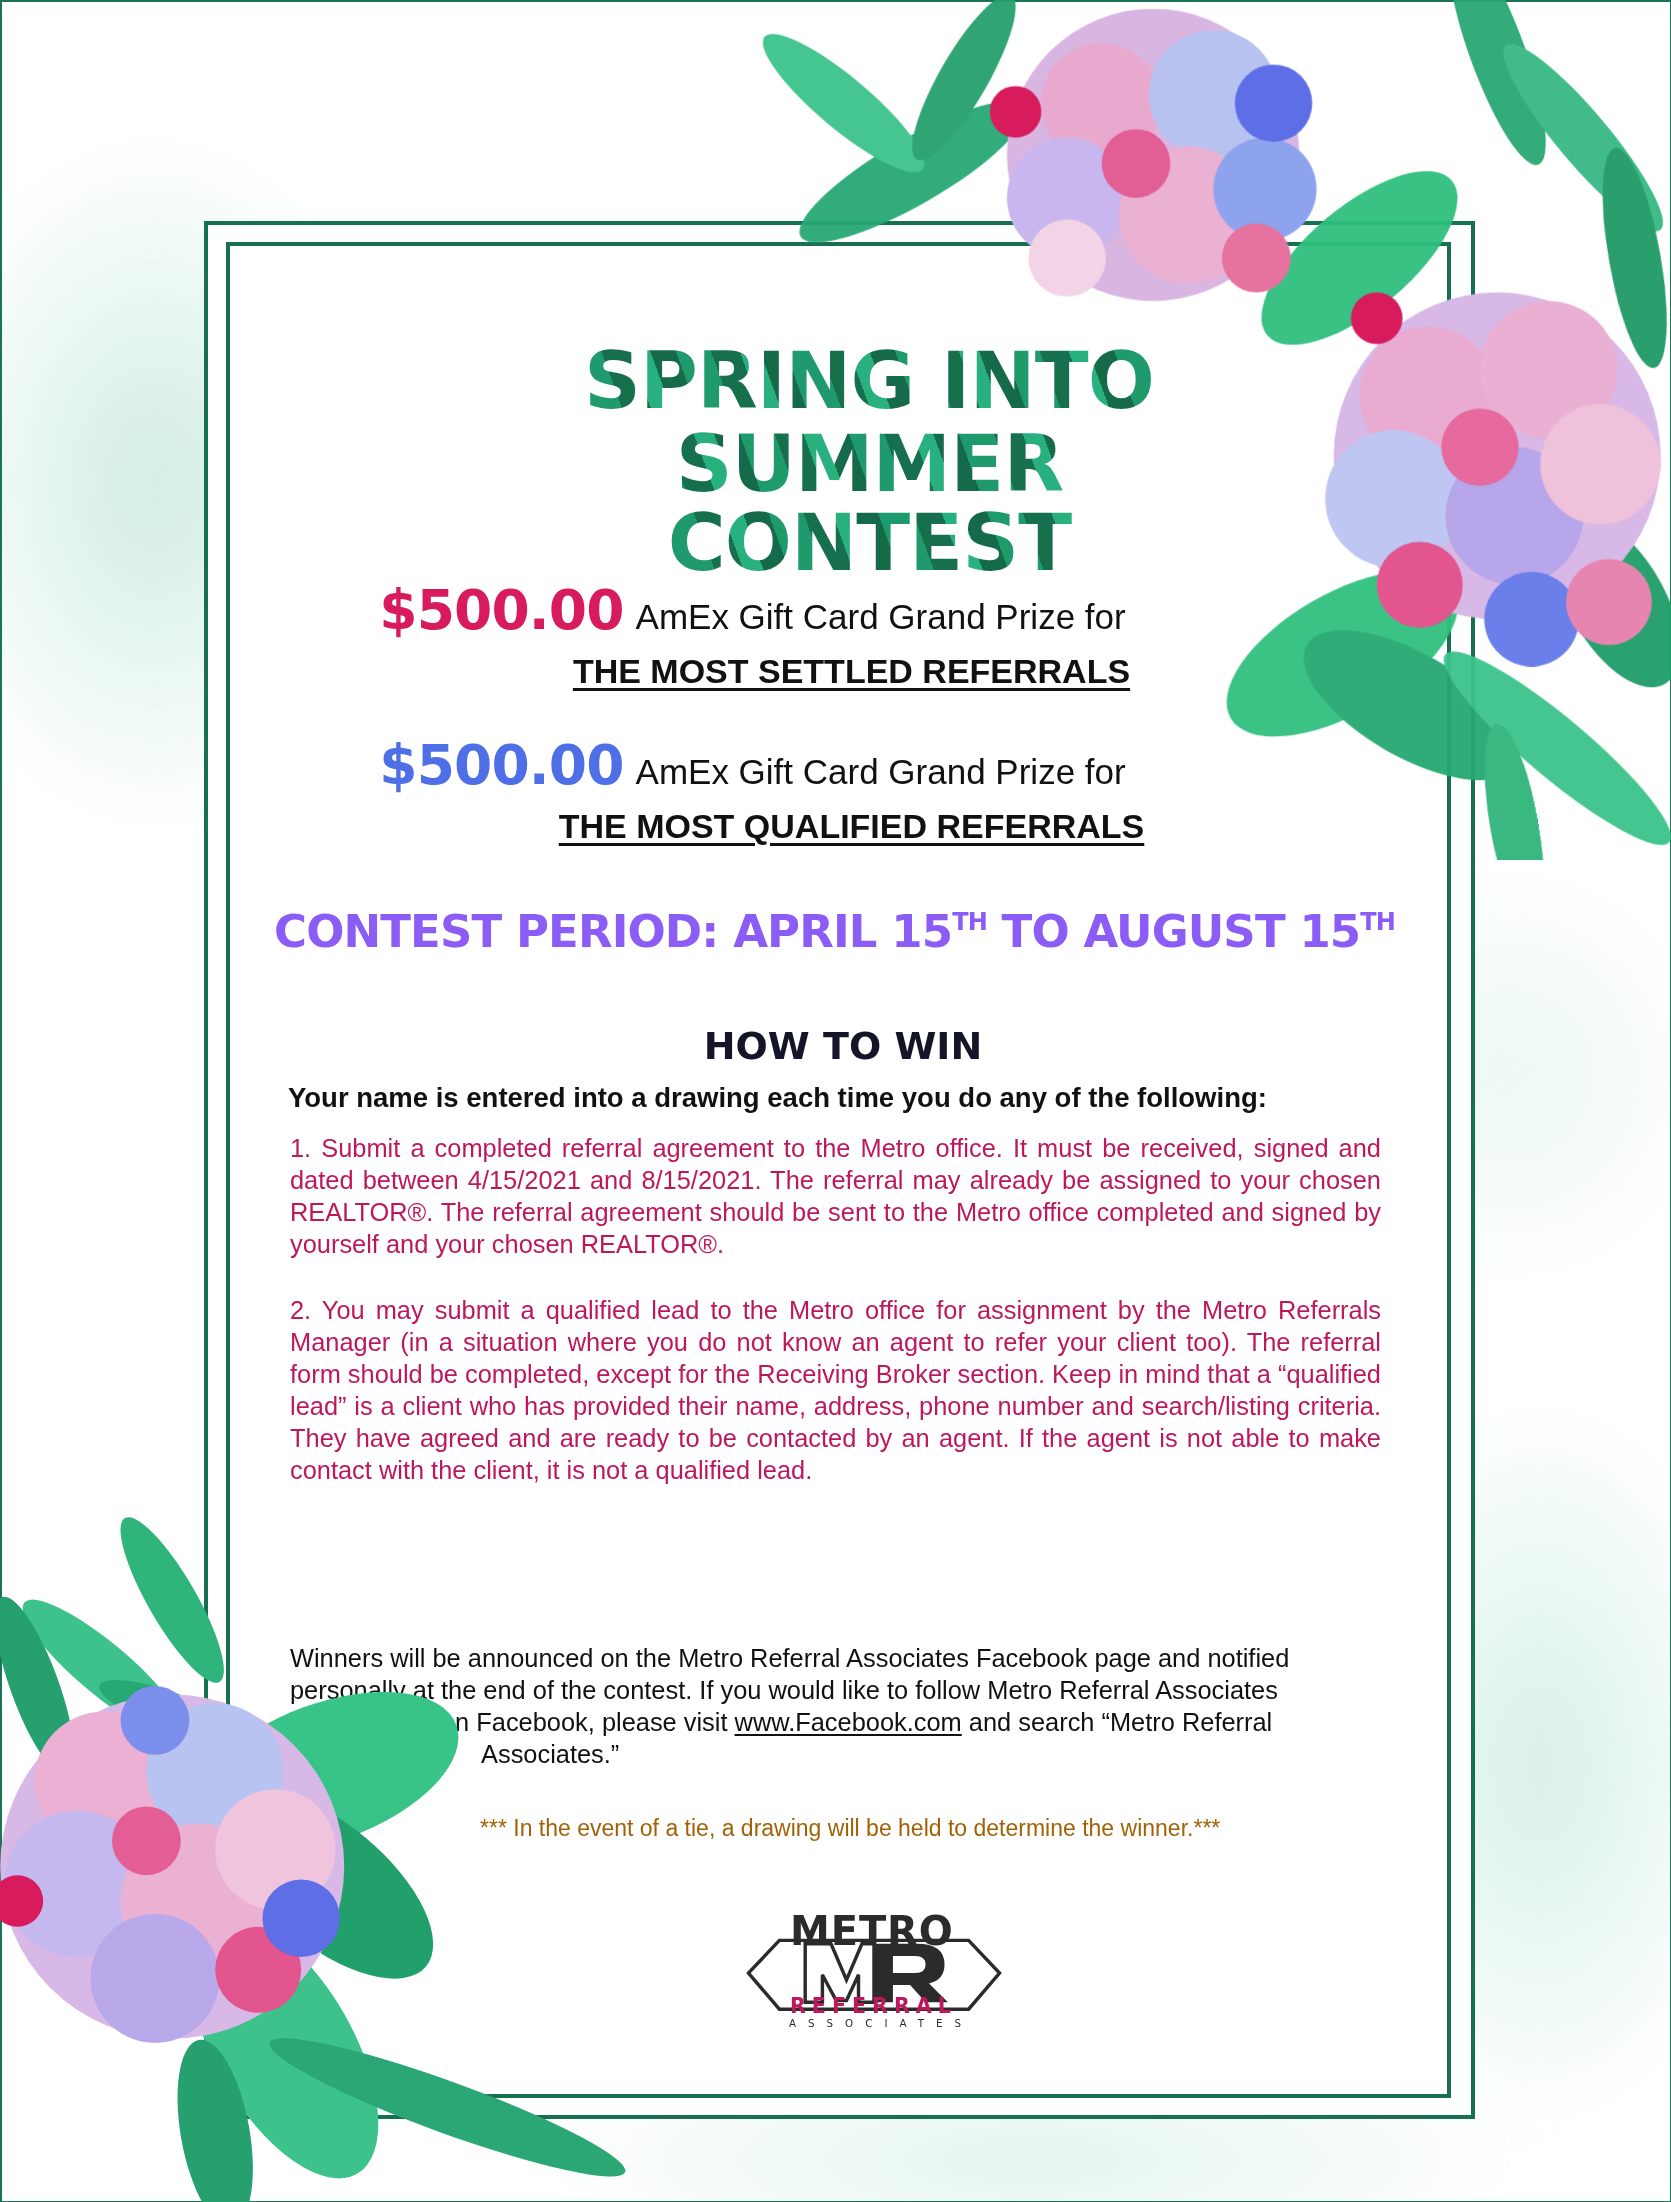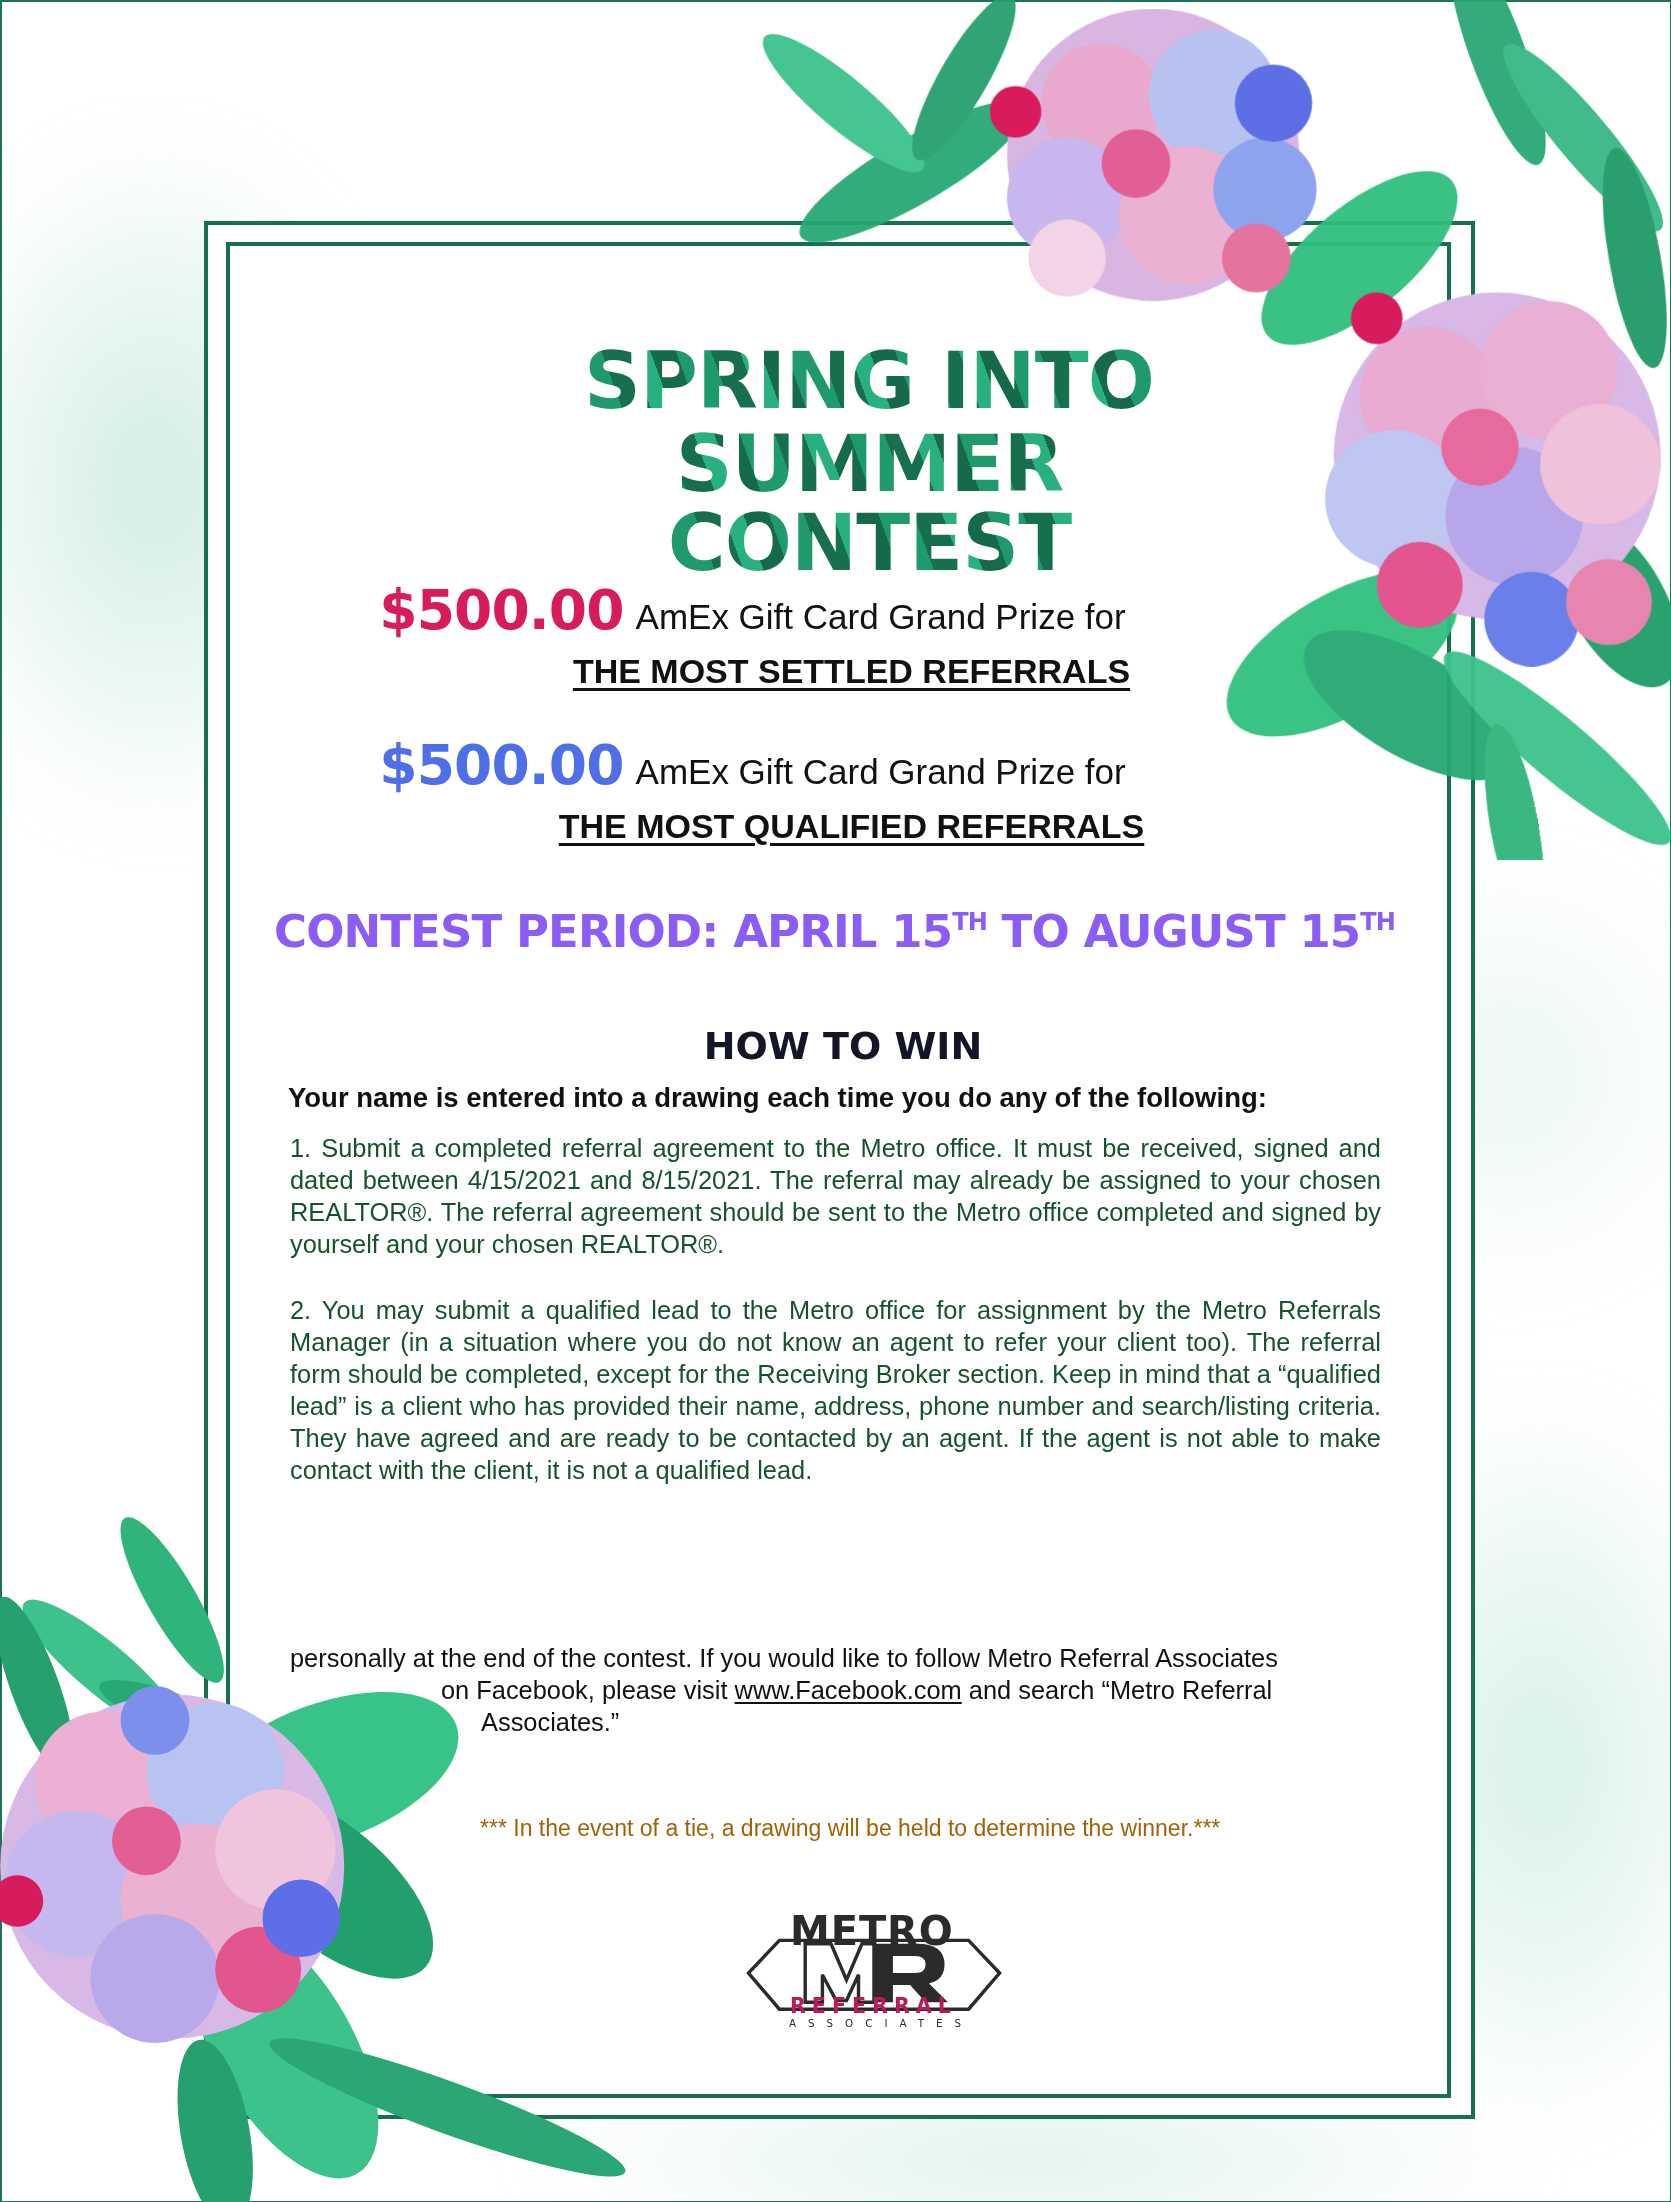--- a/index.html
+++ b/index.html
@@ -59,21 +59,21 @@
   .how-to-win {
     position: absolute; left: 430px; width: 826px; top: 1024px; text-align: center;
     font-family: "DejaVu Sans", sans-serif; font-weight: bold; font-size: 38px; color: #141526;
   }
   .lead {
     position: absolute; left: 288px; width: 1101px; top: 1082px;
     font-family: "Liberation Sans", sans-serif; font-weight: bold; font-size: 27.5px; color: #111; white-space: nowrap;
   }
   .para {
     position: absolute; left: 290px; width: 1091px;
-    font-family: "Liberation Sans", sans-serif; font-size: 25.4px; line-height: 32px; color: #14532d; text-align: justify;
+    font-family: "Liberation Sans", sans-serif; font-size: 25.4px; line-height: 32px; color: #be185d; text-align: justify;
   }
   .p1 { top: 1132px; }
   .p2 { top: 1294px; }
   .p3 { top: 1549px; text-align: left; }
   .winners {
     position: absolute; left: 290px; width: 1118px; top: 1642px;
     font-family: "Liberation Sans", sans-serif; font-size: 25.4px; line-height: 32px; color: #111;
   }
   .winners .ln { display: block; white-space: nowrap; }
   .winners .ln3 { padding-left: 151px; }
@@ -123,20 +123,21 @@
 
   <div class="period"><span>CONTEST PERIOD: APRIL 15</span><sup>TH</sup><span> TO AUGUST 15</span><sup>TH</sup></div>
 
   <div class="how-to-win">HOW TO WIN</div>
   <div class="lead">Your name is entered into a drawing each time you do any of the following:</div>
 
   <div class="para p1">1.  Submit a completed referral agreement to the Metro office.  It must be received, signed and dated between 4/15/2021 and 8/15/2021. The referral may already be assigned to your chosen REALTOR®. The referral agreement should be sent to the Metro office completed and signed by yourself and your chosen REALTOR®.</div>
   <div class="para p2">2.  You may submit a qualified lead to the Metro office for assignment by the Metro Referrals Manager (in a situation where you do not know an agent to refer your client too).  The referral form should be completed, except for the Receiving Broker section. Keep in mind that a “qualified lead” is a client who has provided their name, address, phone number and search/listing criteria.  They have agreed and are ready to be contacted by an agent.  If the agent is not able to make contact with the client, it is not a qualified lead.</div>
 
   <div class="winners">
+    <span class="ln">Winners will be announced on the Metro  Referral Associates Facebook page and notified</span>
     <span class="ln">personally at the end of the contest.  If you would like to follow Metro Referral Associates</span>
     <span class="ln ln3"><span>on Facebook, please visit  </span><a class="fb-link">www.Facebook.com</a><span> and search “Metro Referral</span></span>
     <span class="ln ln4">Associates.”</span>
   </div>
 
   <div class="tie">*** In the  event of a tie,  a drawing will be held to determine the winner.***</div>
 
   <div class="logo">
     <svg width="258" height="129" viewBox="0 0 300 150" style="position:absolute;left:0;top:0;">
       <polygon points="40,40 260,40 296,78 260,120 40,120 4,78" fill="#fff" stroke="#2b2b2b" stroke-width="4"></polygon>

